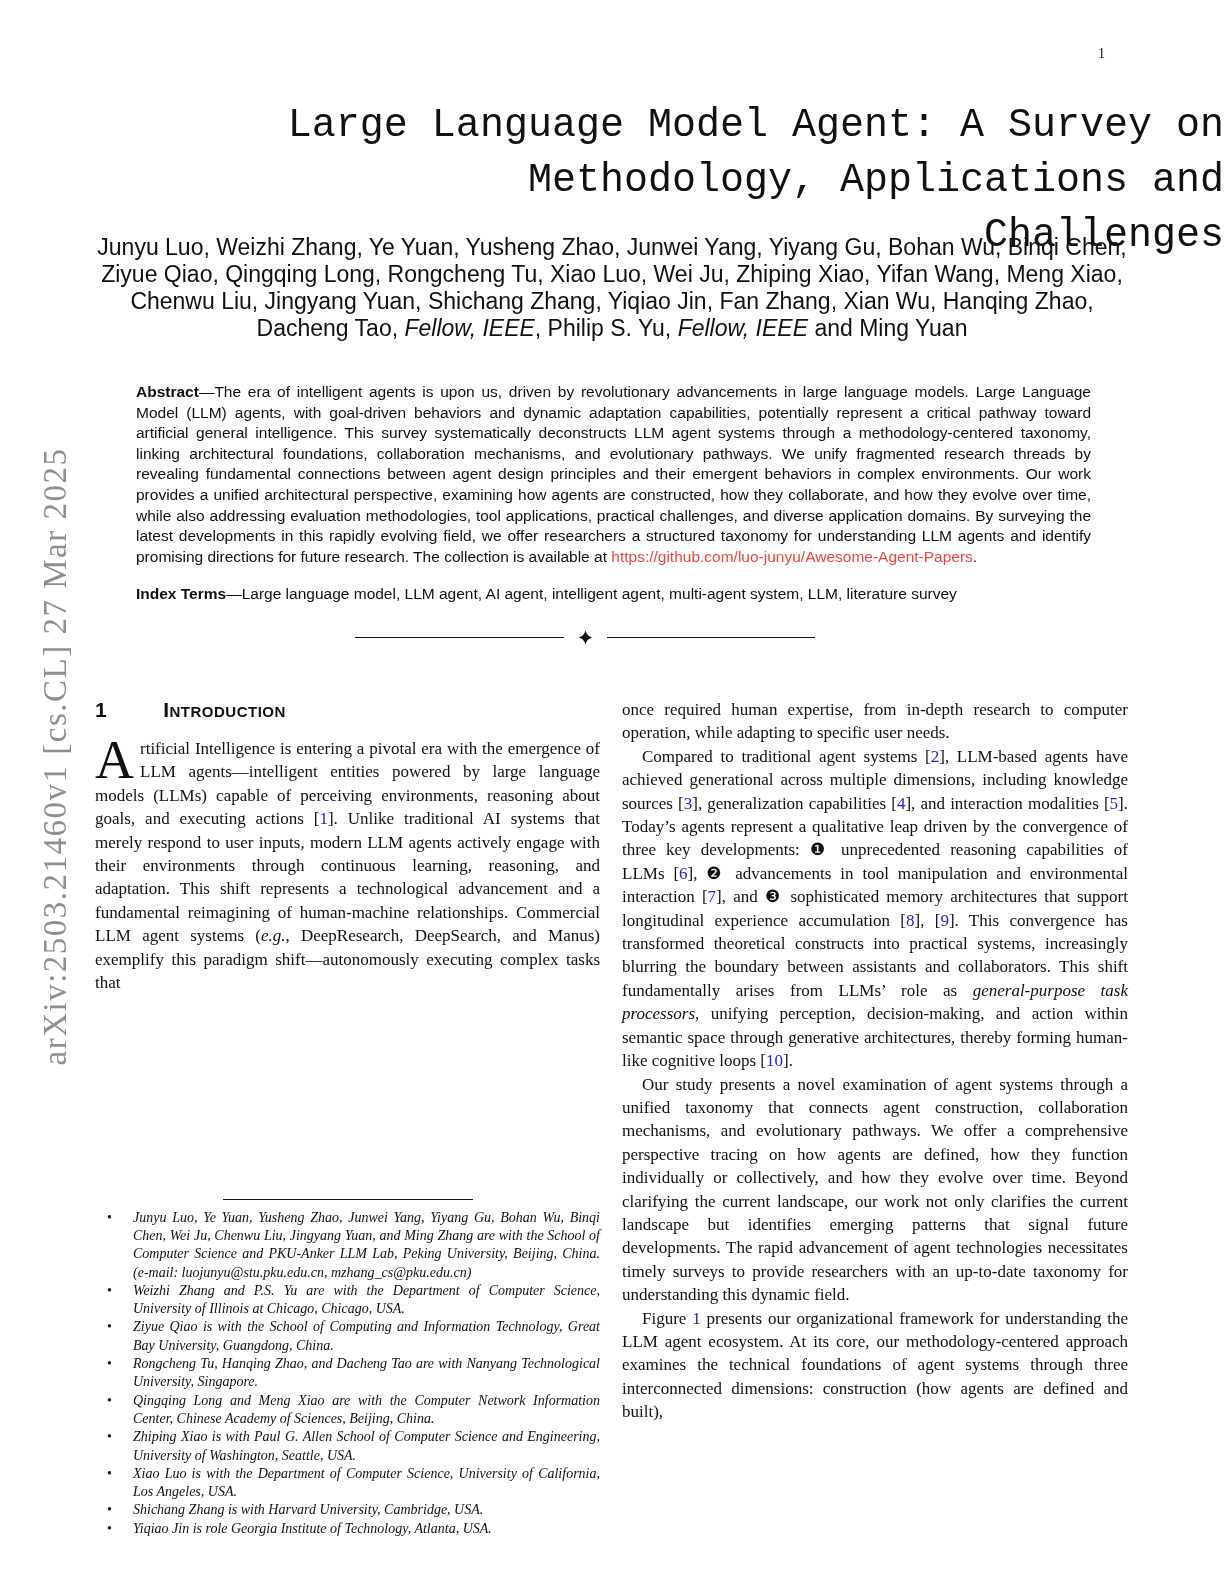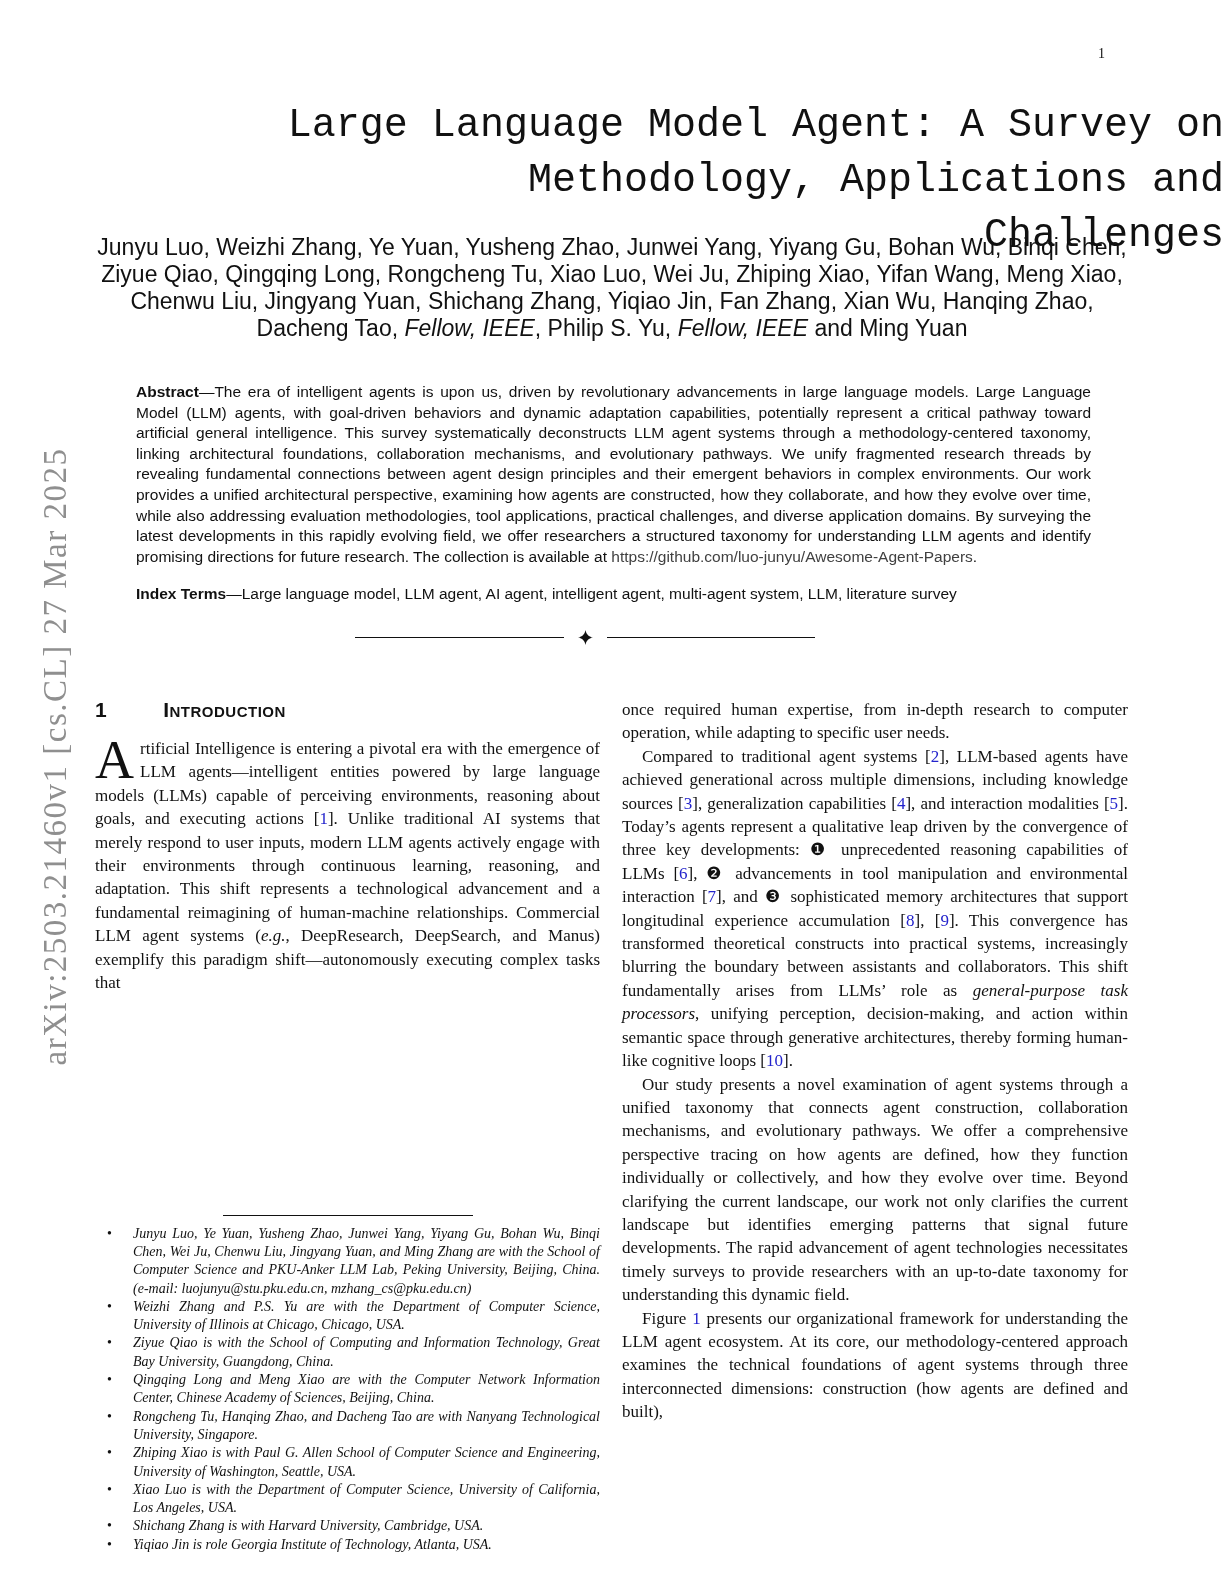--- a/index.html
+++ b/index.html
@@ -91,24 +91,24 @@
   .drop-cap{
     float:left;
     font-family:"Liberation Serif", serif;
     font-size:54px; line-height:41px;
     padding:3px 6px 0 0;
   }
   
   .b{font-weight:700;}
   .i{font-style:italic;}
   .c{color:#2323cc;}
-  .l{color:#404040;}
+  .l{color:#ef4444;}
   
   .footnotes{
-    position:absolute; left:0; bottom:6px; width:505px;
+    position:absolute; left:0; bottom:22px; width:505px;
   }
   .fn-rule{
     width:250px; margin:0 auto 9px auto;
     border:none; border-top:1.3px solid #111;
   }
   .fn-list{
     list-style:none; margin:0; padding:0;
     font-style:italic;
     font-size:14px; line-height:18.3px;
     text-align:justify;
@@ -168,22 +168,22 @@
       <p class="body-p force-last">
         <span class="drop-cap">A</span><span><span>rtificial Intelligence is entering a pivotal era with the emergence of LLM agents—intelligent entities powered by large language models (LLMs) capable of perceiving environments, reasoning about goals, and executing actions [</span><span class="c">1</span><span>]. Unlike traditional AI systems that merely respond to user inputs, modern LLM agents actively engage with their environments through continuous learning, reasoning, and adaptation. This shift represents a technological advancement and a fundamental reimagining of human-machine relationships. Commercial LLM agent systems (</span><span class="i">e.g.</span><span>, DeepResearch, DeepSearch, and Manus) exemplify this paradigm shift—autonomously executing complex tasks that</span></span>
       </p>
 
       <div class="footnotes">
         <hr class="fn-rule">
         <ul class="fn-list">
             <li>Junyu Luo, Ye Yuan, Yusheng Zhao, Junwei Yang, Yiyang Gu, Bohan Wu, Binqi Chen, Wei Ju, Chenwu Liu, Jingyang Yuan, and Ming Zhang are with the School of Computer Science and PKU-Anker LLM Lab, Peking University, Beijing, China. (e-mail: luojunyu@stu.pku.edu.cn, mzhang_cs@pku.edu.cn)</li>
             <li>Weizhi Zhang and P.S. Yu are with the Department of Computer Science, University of Illinois at Chicago, Chicago, USA.</li>
             <li>Ziyue Qiao is with the School of Computing and Information Technology, Great Bay University, Guangdong, China.</li>
+            <li>Rongcheng Tu, Hanqing Zhao, and Dacheng Tao are with Nanyang Technological University, Singapore.</li>
             <li>Qingqing Long and Meng Xiao are with the Computer Network Information Center, Chinese Academy of Sciences, Beijing, China.</li>
-            <li>Rongcheng Tu, Hanqing Zhao, and Dacheng Tao are with Nanyang Technological University, Singapore.</li>
             <li>Zhiping Xiao is with Paul G. Allen School of Computer Science and Engineering, University of Washington, Seattle, USA.</li>
             <li>Xiao Luo is with the Department of Computer Science, University of California, Los Angeles, USA.</li>
             <li>Shichang Zhang is with Harvard University, Cambridge, USA.</li>
             <li>Yiqiao Jin is role Georgia Institute of Technology, Atlanta, USA.</li>
           </ul>
       </div>
     </div>
 
     <div class="col col-right">
       <p class="body-p">once required human expertise, from in-depth research to computer operation, while adapting to specific user needs.</p>

